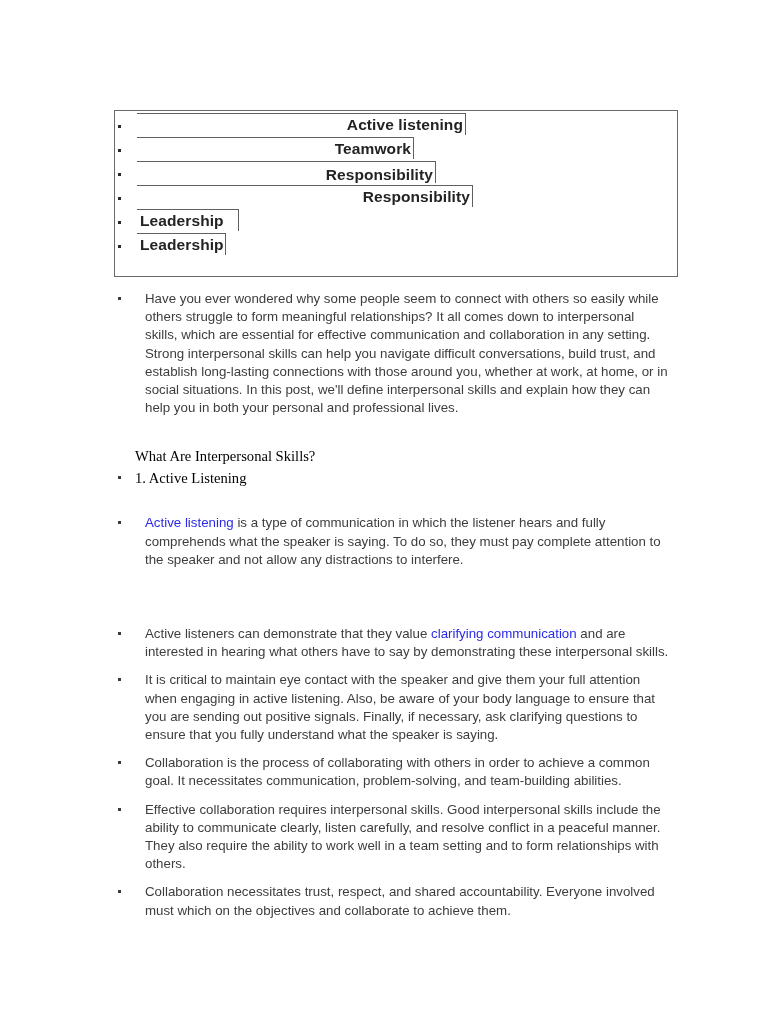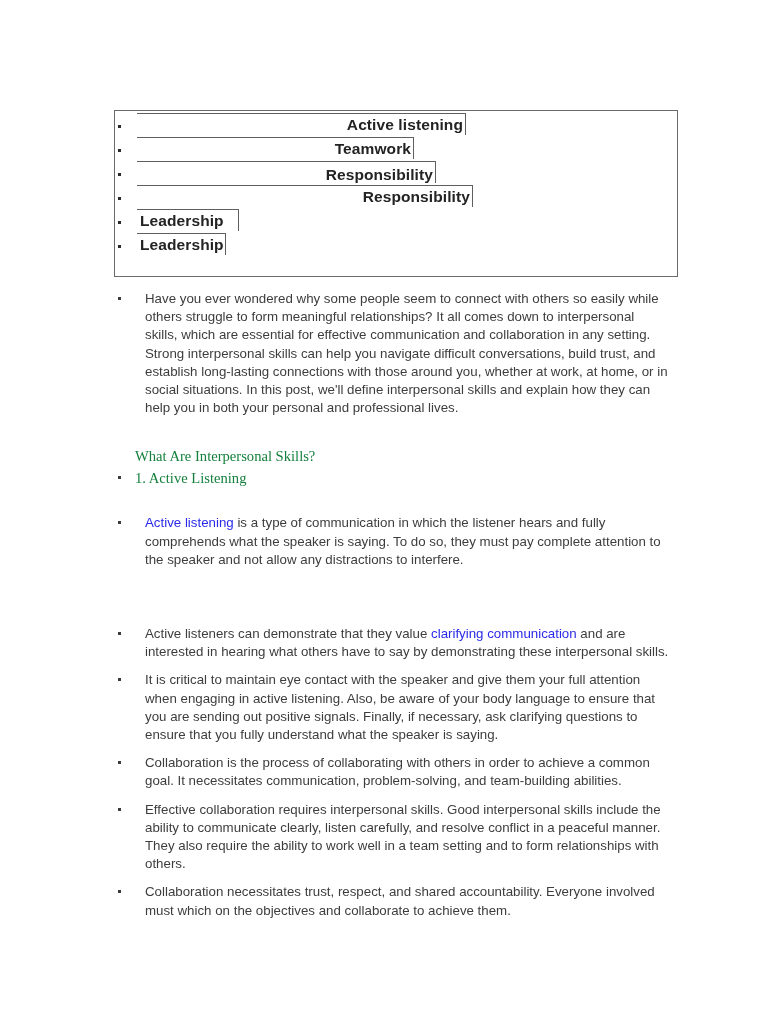--- a/index.html
+++ b/index.html
@@ -118,21 +118,21 @@
     line-height: 18.2px;
     color: #3d3d3d;
     margin: 10px;
     text-align: left;
   }
 
   .p-serif {
     font-family: "Liberation Serif", serif;
     font-size: 14.6px;
     line-height: 19px;
-    color: #15803d;
+    color: #000000;
     margin: 0;
   }
 
   .no-bullet {
     padding-left: 21px;
     position: relative;
   }
 
   .gap-lg { height: 20px; }
   .gap-md { height: 16px; }

